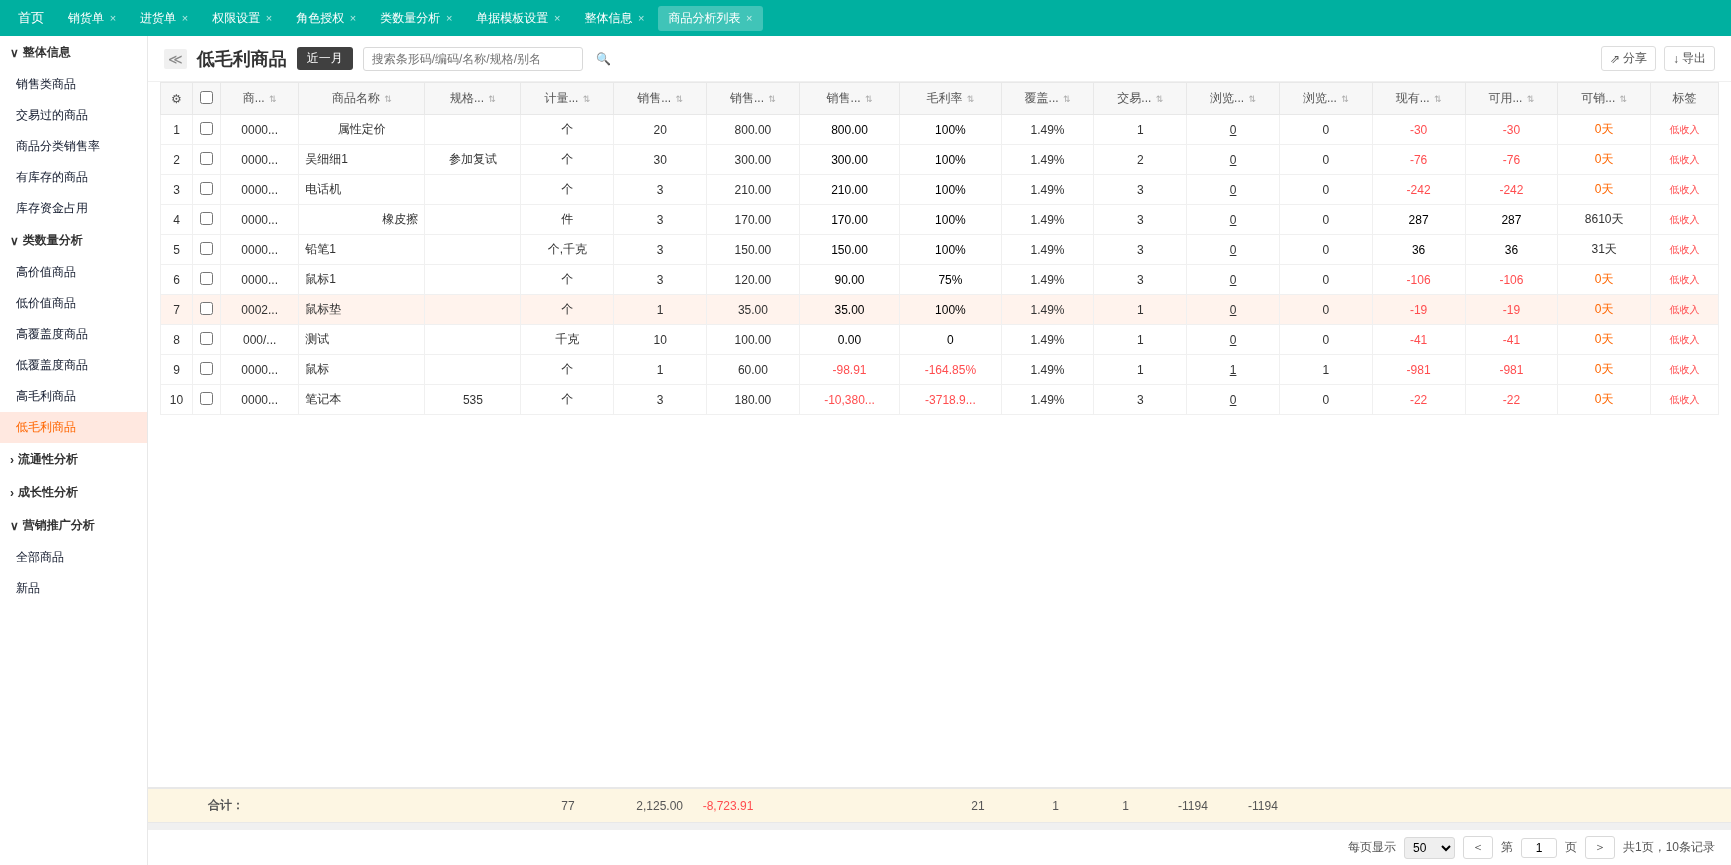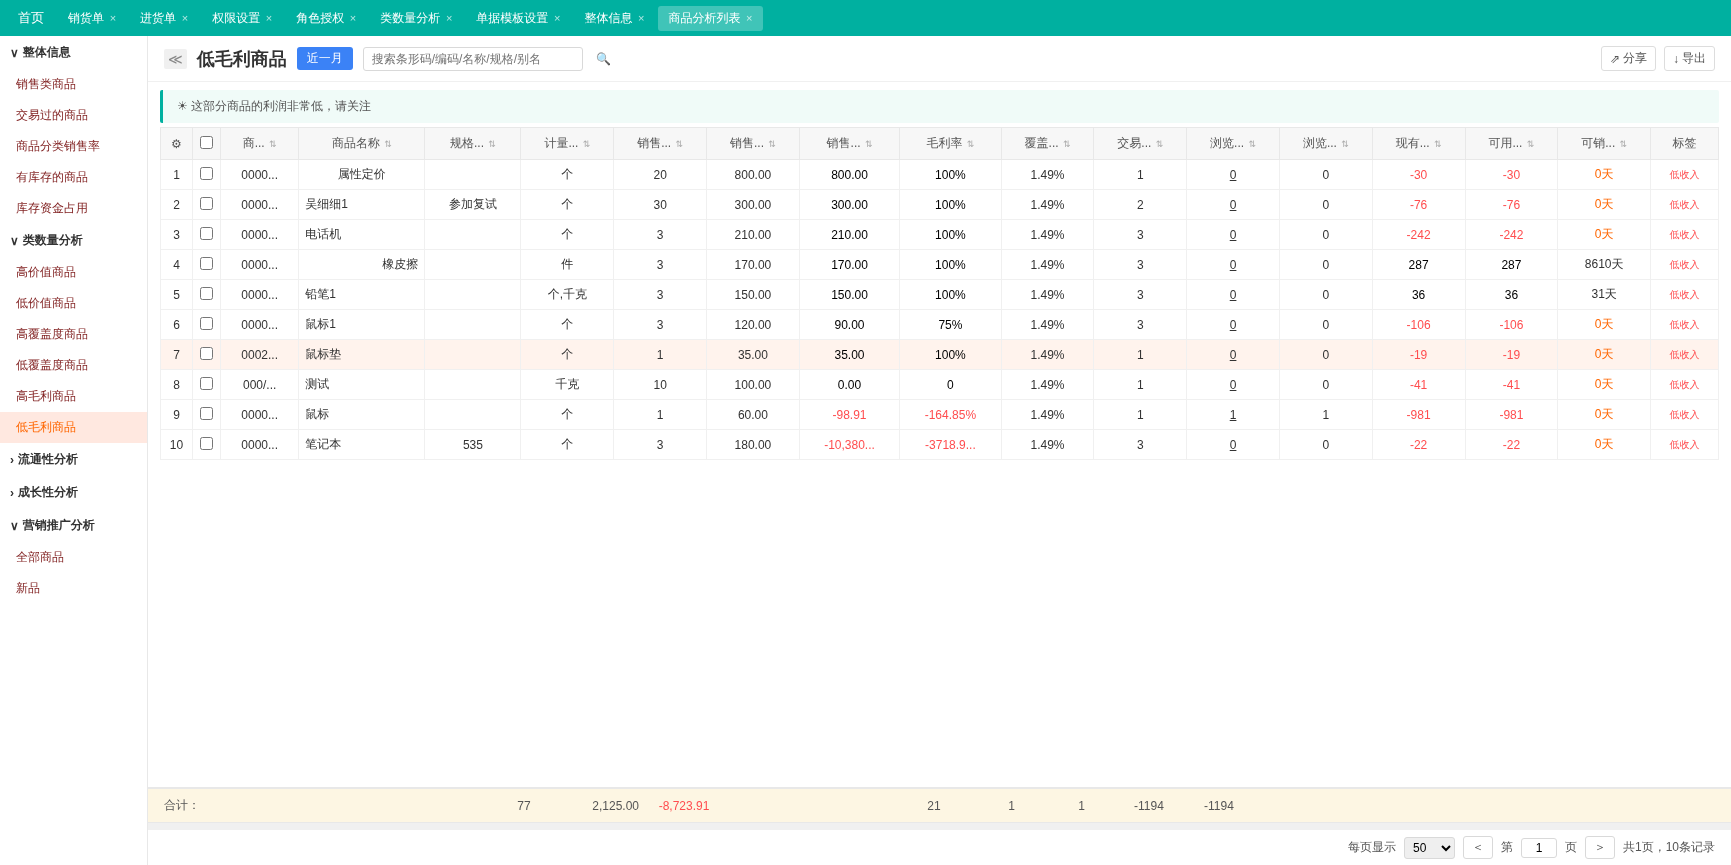--- a/index.html
+++ b/index.html
@@ -43,21 +43,21 @@
       display: flex;
       align-items: center;
       padding: 8px 10px;
       color: #333;
       font-weight: bold;
       cursor: pointer;
       gap: 4px;
     }
     .sidebar-item {
       padding: 7px 16px;
-      color: #7f1d1d;
+      color: #0f172a;
       cursor: pointer;
       white-space: nowrap;
     }
     .sidebar-item.active { background: #ffe8e0; color: #ff6600; }
 
     
     .main-content {
       flex: 1;
       display: flex;
       flex-direction: column;
@@ -72,21 +72,21 @@
       padding: 10px 16px;
       gap: 10px;
       border-bottom: 1px solid #f0f0f0;
     }
     .page-title {
       font-size: 18px;
       font-weight: bold;
       color: #333;
     }
     .filter-btn {
-      background: #3b82f6;
+      background: #404040;
       color: #fff;
       border: none;
       border-radius: 3px;
       padding: 3px 10px;
       cursor: pointer;
       font-size: 12px;
     }
     .search-box {
       border: 1px solid #d9d9d9;
       border-radius: 3px;
@@ -308,24 +308,20 @@
           <span>⇗</span>
           <span>分享</span>
         </button>
         <button class="action-btn">
           <span>↓</span>
           <span>导出</span>
         </button>
       </div>
     </div>
 
-    <div class="alert-bar">
-      <span>☀</span>
-      <span>这部分商品的利润非常低，请关注</span>
-    </div>
 
     <div class="table-wrapper">
       <table>
         <thead>
           <tr>
             <th>⚙</th>
             <th><input type="checkbox" style=""></th>
             <th>商... <span class="sort-arrow">⇅</span></th>
             <th>商品名称 <span class="sort-arrow">⇅</span></th>
             <th>规格... <span class="sort-arrow">⇅</span></th>
@@ -543,21 +539,21 @@
     <td style="color:#ff4d4f">-22</td>
     <td style="color:#ff4d4f">-22</td>
     <td style="color:#ff6600">0天</td>
     <td><span class="tag-low">低收入</span></td>
   </tr>
           </tbody>
       </table>
     </div>
 
     <div class="total-row">
-      <span style="width:330px;font-weight:normal;">合计：</span>
+      <span style="width:330px;font-weight:bold;margin-left:44px;">合计：</span>
       <span style="width:60px;text-align:center;">77</span>
       <span style="width:85px;text-align:right;">2,125.00</span>
       <span style="width:90px;text-align:center;color:#ff4d4f;">-8,723.91</span>
       <span style="width:95px;"></span>
       <span style="width:70px;"></span>
       <span style="width:80px;text-align:center;">21</span>
       <span style="width:75px;text-align:center;">1</span>
       <span style="width:65px;text-align:center;">1</span>
       <span style="width:70px;text-align:center;">-1194</span>
       <span style="width:70px;text-align:center;">-1194</span>

